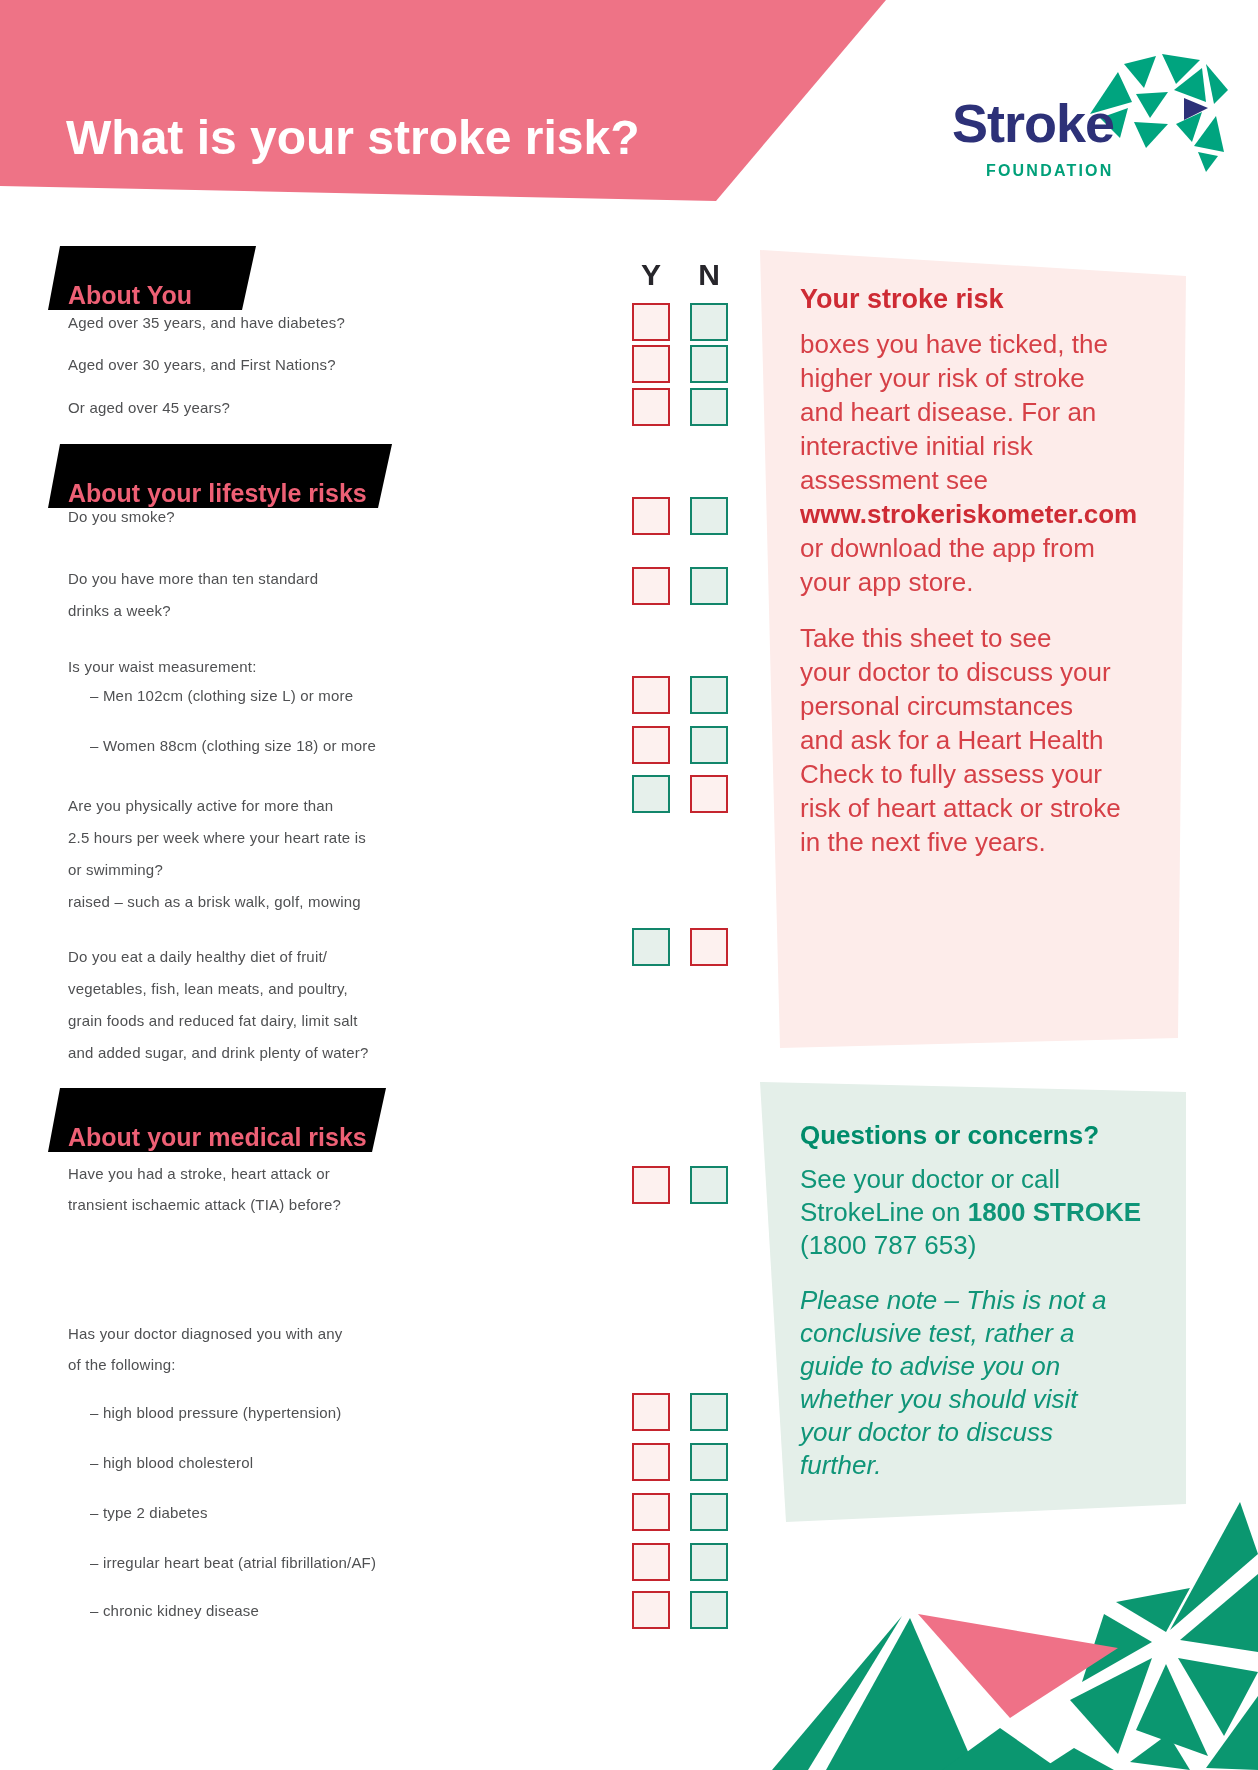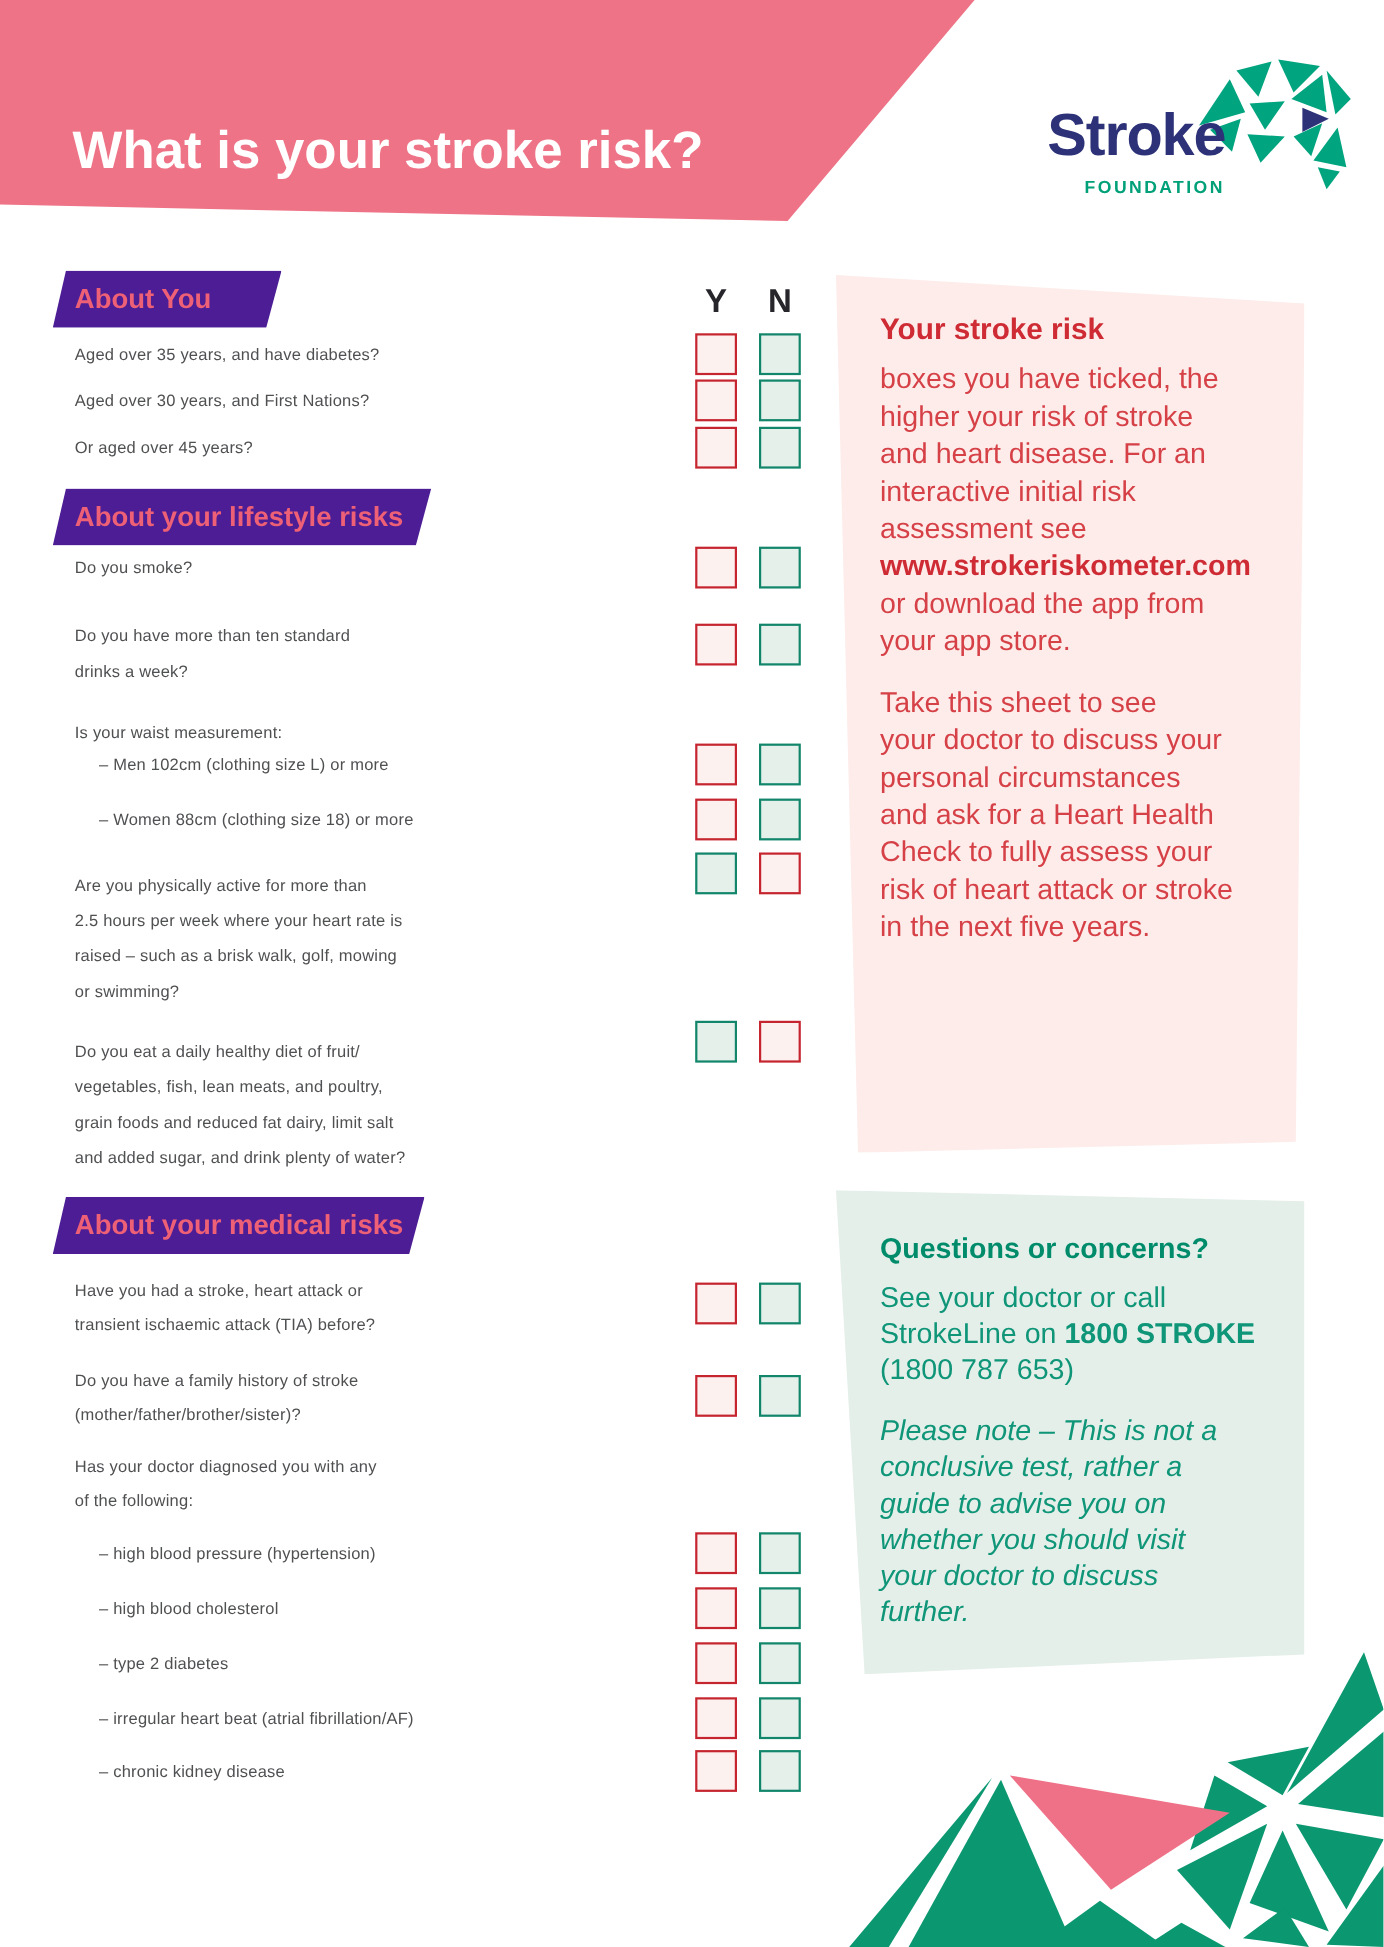--- a/index.html
+++ b/index.html
@@ -11,21 +11,21 @@
   .banner-title{position:absolute;left:66px;top:78px;font-size:48px;font-weight:700;color:#ffffff;letter-spacing:0;}
 
   .logo{position:absolute;left:952px;top:52px;width:300px;height:140px;}
   .logo-word{position:absolute;left:0;top:40px;font-size:54px;font-weight:700;color:#2d3178;letter-spacing:-1px;}
   .logo-sub{position:absolute;left:34px;top:110px;font-size:16px;font-weight:700;color:#00a079;letter-spacing:2.2px;}
   .logo-brain{position:absolute;left:130px;top:0;}
 
   
   .main{position:absolute;left:48px;top:0;width:760px;height:1770px;}
 
-  .shead{position:absolute;left:0;height:52px;background:#4c1d95;display:flex;align-items:center;
+  .shead{position:absolute;left:0;height:64px;background:#000000;display:flex;align-items:flex-end;
          padding-left:20px;box-sizing:border-box;
          clip-path:polygon(12px 0,100% 0,calc(100% - 14px) 100%,0 100%);}
   .shead span{font-size:25px;font-weight:700;color:#ee6075;}
 
   .yn{position:absolute;top:258px;left:0;width:700px;height:36px;}
   .yn b{position:absolute;width:44px;text-align:center;font-size:30px;color:#27262b;top:0;}
   .yn .y{left:581px;} .yn .n{left:639px;}
 
   .qrow{position:absolute;left:0;width:696px;display:grid;grid-template-columns:580px 58px 58px;align-items:center;}
   .qrow.r-top{align-items:start;}
@@ -183,22 +183,22 @@
         </div>
       <div class="cell">
           <span class="qbox green"></span>
         </div>
     </div>
 
     <div class="qrow r-top" style="top:775px;height:132px">
       <div class="qtext lines" style="margin-top:15px">
           <div>Are you physically active for more than</div>
           <div>2.5 hours per week where your heart rate is</div>
+          <div>or swimming?</div>
           <div>raised – such as a brisk walk, golf, mowing</div>
-          <div>or swimming?</div>
         </div>
       <div class="cell">
           <span class="qbox green"></span>
         </div>
       <div class="cell">
           <span class="qbox red"></span>
         </div>
     </div>
 
     <div class="qrow r-top" style="top:928px;height:132px">
@@ -226,32 +226,20 @@
           <div>transient ischaemic attack (TIA) before?</div>
         </div>
       <div class="cell">
           <span class="qbox red" style="margin-top:8px"></span>
         </div>
       <div class="cell">
           <span class="qbox green" style="margin-top:8px"></span>
         </div>
     </div>
 
-    <div class="qrow r-top" style="top:1240px;height:76px">
-      <div class="qtext lines lh31">
-          <div>Do you have a family history of stroke</div>
-          <div>(mother/father/brother/sister)?</div>
-        </div>
-      <div class="cell">
-          <span class="qbox red" style="margin-top:10px"></span>
-        </div>
-      <div class="cell">
-          <span class="qbox green" style="margin-top:10px"></span>
-        </div>
-    </div>
 
     <div class="qrow r-top" style="top:1318px;height:70px">
       <div class="qtext lines lh31">
           <div>Has your doctor diagnosed you with any</div>
           <div>of the following:</div>
         </div>
       <div class="cell"></div>
         <div class="cell"></div>
     </div>
 

